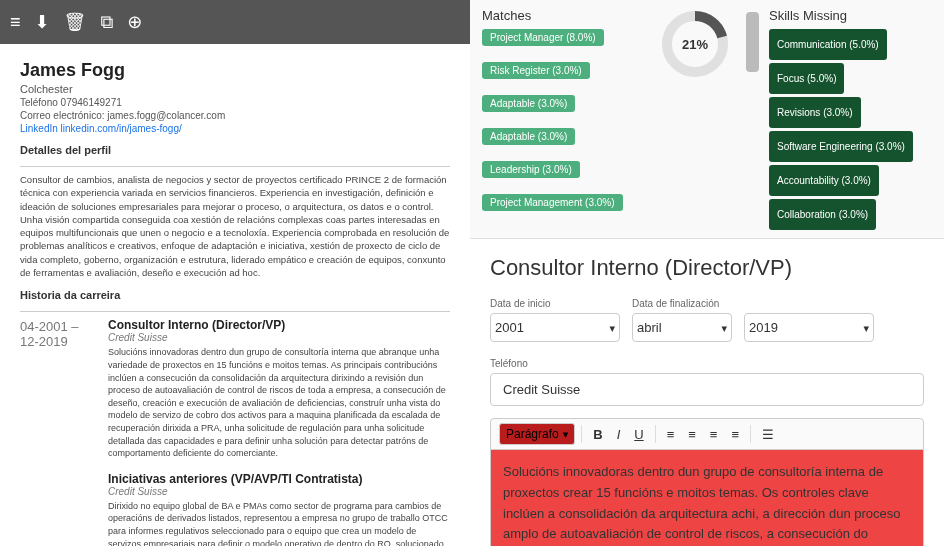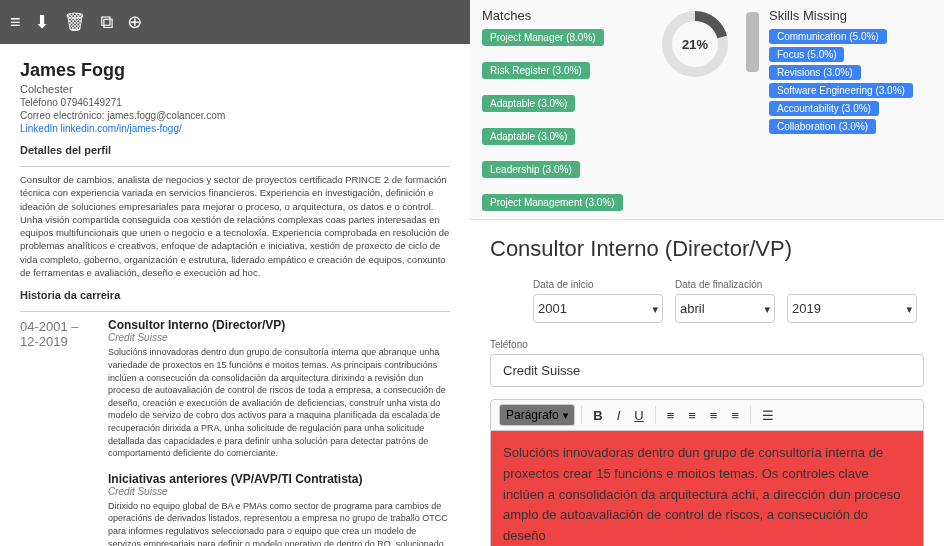--- a/index.html
+++ b/index.html
@@ -191,24 +191,24 @@
       font-weight: 500;
       color: #333;
       margin-bottom: 6px;
     }
     .skill-tags {
       display: flex;
       flex-direction: column;
       gap: 3px;
     }
     .skill-tag {
-      background: #3b82f6;
+      background: #14532d;
       color: #fff;
       font-size: 10px;
-      padding: 2px 8px;
+      padding: 10px 8px;
       border-radius: 3px;
       display: inline-block;
       width: fit-content;
     }
 
     .scrollbar-col {
       width: 14px;
       background: #f0f0f0;
       position: relative;
       border-left: 1px solid #ddd;
@@ -233,21 +233,20 @@
       font-weight: 300;
       color: #333;
       margin-bottom: 16px;
     }
 
     .date-row {
       display: flex;
       gap: 12px;
       align-items: flex-end;
       margin-bottom: 16px;
-      margin-left: 43px;
     }
 
     .date-group {
       display: flex;
       flex-direction: column;
       gap: 4px;
     }
     .date-label {
       font-size: 10px;
       color: #666;
@@ -296,21 +295,21 @@
       gap: 4px;
       background: #fafafa;
       margin-bottom: 0;
     }
 
     .editor-select {
       border: 1px solid #ccc;
       border-radius: 3px;
       padding: 3px 6px;
       font-size: 12px;
-      background: #737373;
+      background: #b91c1c;
       display: flex;
       align-items: center;
       gap: 4px;
       cursor: pointer;
     }
 
     .editor-btn {
       border: none;
       background: none;
       padding: 3px 5px;

